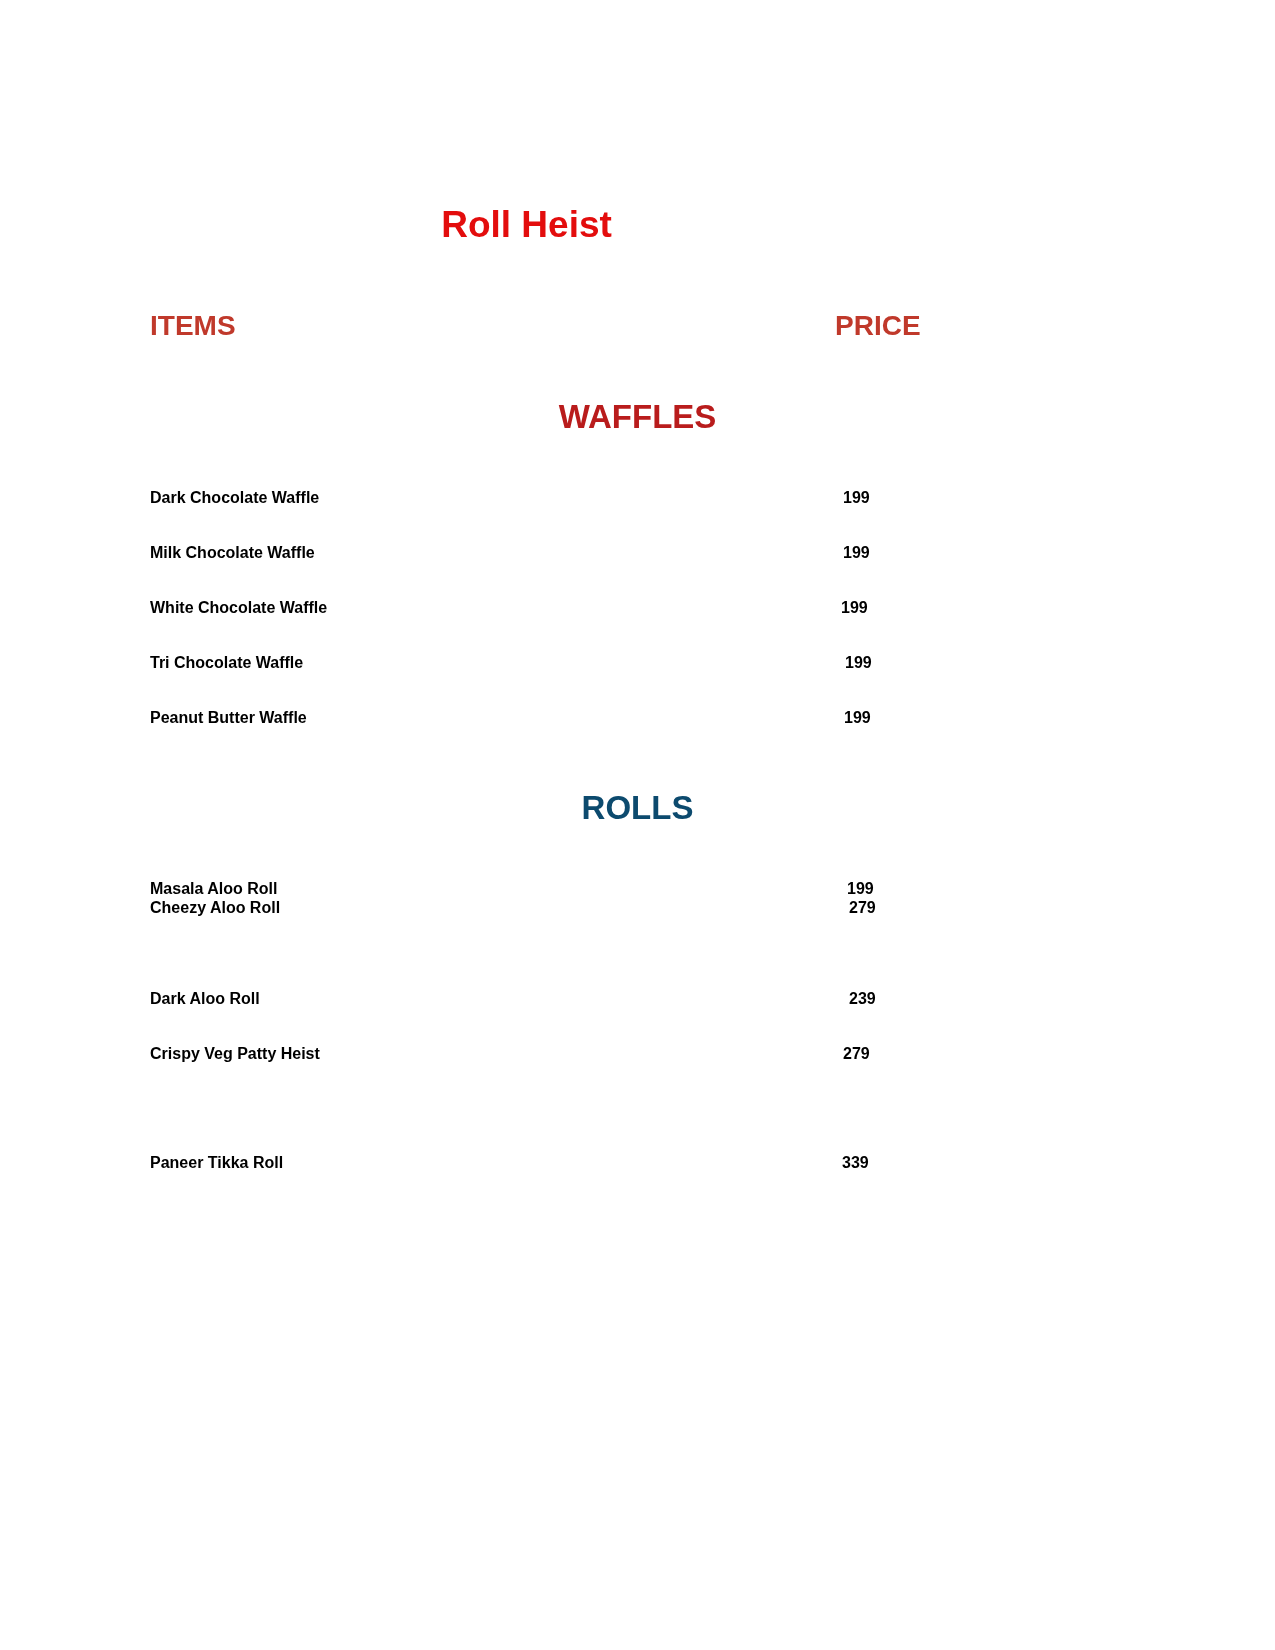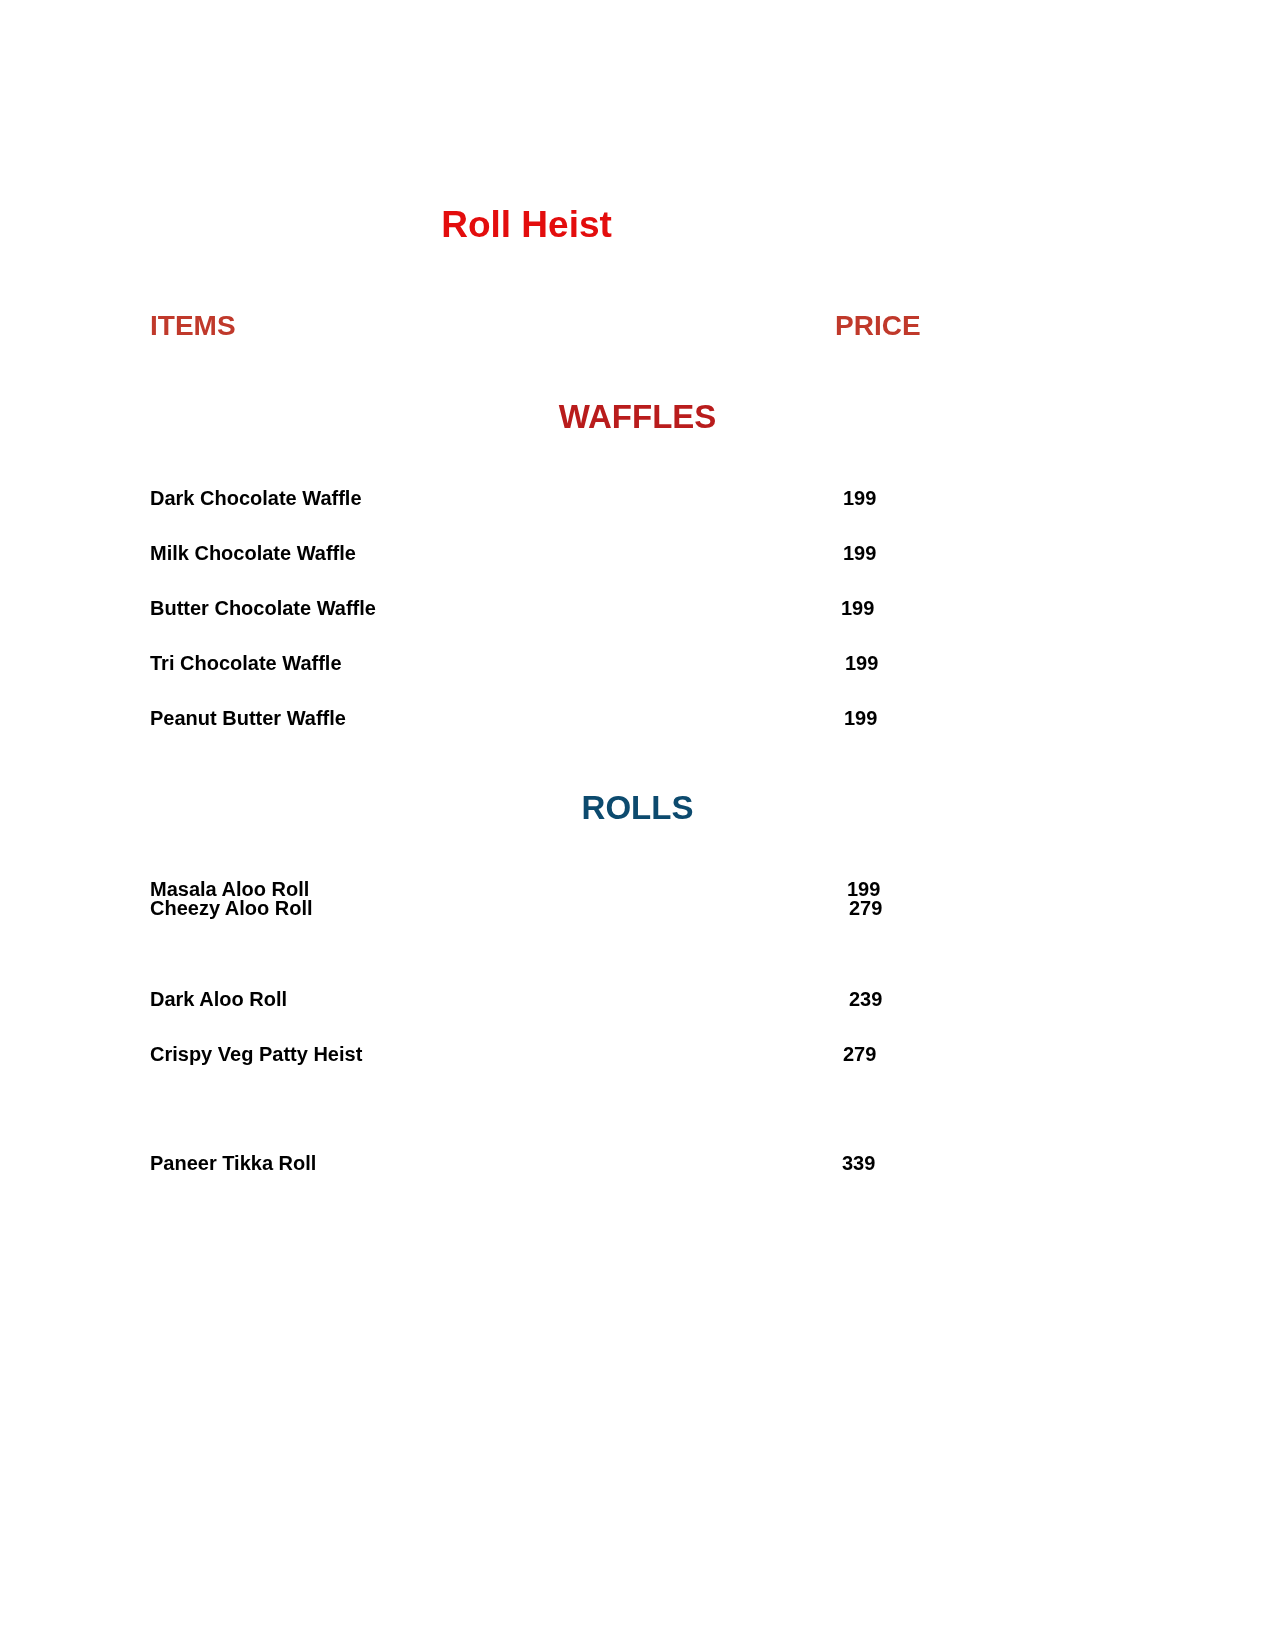--- a/index.html
+++ b/index.html
@@ -4,21 +4,21 @@
 <style>
   html, body { margin: 0; padding: 0; background: #ffffff; }
   body { width: 1275px; height: 1650px; position: relative; font-family: "Liberation Sans", sans-serif; overflow: hidden; }
   .title { position: absolute; left: 0; width: 1053px; top: 206px; text-align: center; font-size: 37px; font-weight: bold; color: #e30d0d; line-height: 1; }
   .col-head { position: absolute; top: 312px; font-size: 28px; font-weight: bold; color: #c0392b; line-height: 1; }
   .items-head { left: 150px; }
   .price-head { left: 835px; }
   .section-title { position: absolute; left: 0; width: 1275px; text-align: center; font-size: 33px; font-weight: bold; line-height: 1; }
   .waffles { top: 400px; color: #b91c1c; }
   .rolls { top: 791px; color: #0c4a6e; }
-  .row { position: absolute; left: 150px; width: 800px; height: 24px; font-size: 20px; font-weight: bold; color: #000; line-height: 24px; }
+  .row { position: absolute; left: 150px; width: 800px; height: 24px; font-size: 16px; font-weight: bold; color: #000; line-height: 24px; }
   .row .name { position: absolute; left: 0; }
   .row .price { position: absolute; }
 </style>
 </head>
 <body>
 
 <div class="title">Roll Heist</div>
 
 <div class="col-head items-head">ITEMS</div>
 <div class="col-head price-head">PRICE</div>
@@ -27,21 +27,21 @@
 
 <div class="row" style="top:486px">
   <span class="name">Dark Chocolate Waffle</span>
   <span class="price" style="left:693px">199</span>
 </div>
 <div class="row" style="top:541px">
   <span class="name">Milk Chocolate Waffle</span>
   <span class="price" style="left:693px">199</span>
 </div>
 <div class="row" style="top:596px">
-  <span class="name">Butter Chocolate Waffle</span>
+  <span class="name">White Chocolate Waffle</span>
   <span class="price" style="left:691px">199</span>
 </div>
 <div class="row" style="top:651px">
   <span class="name">Tri Chocolate Waffle</span>
   <span class="price" style="left:695px">199</span>
 </div>
 <div class="row" style="top:706px">
   <span class="name">Peanut Butter Waffle</span>
   <span class="price" style="left:694px">199</span>
 </div>

